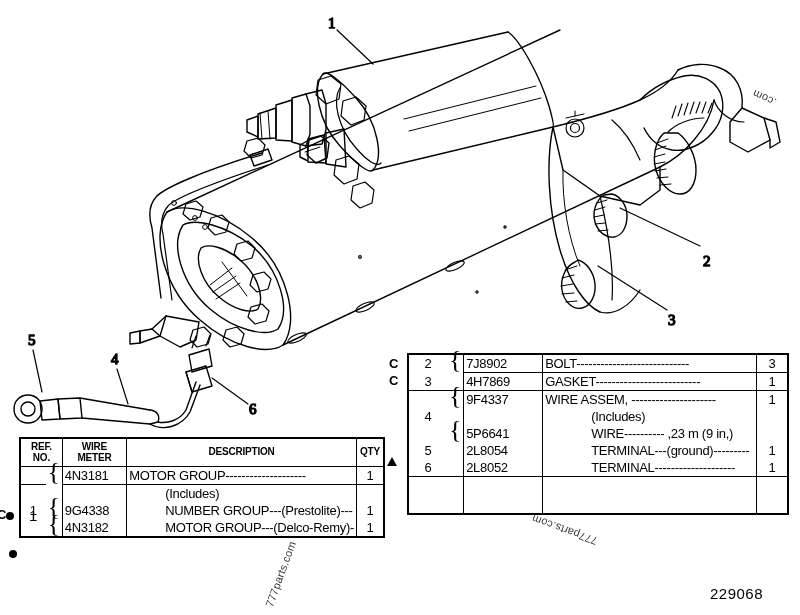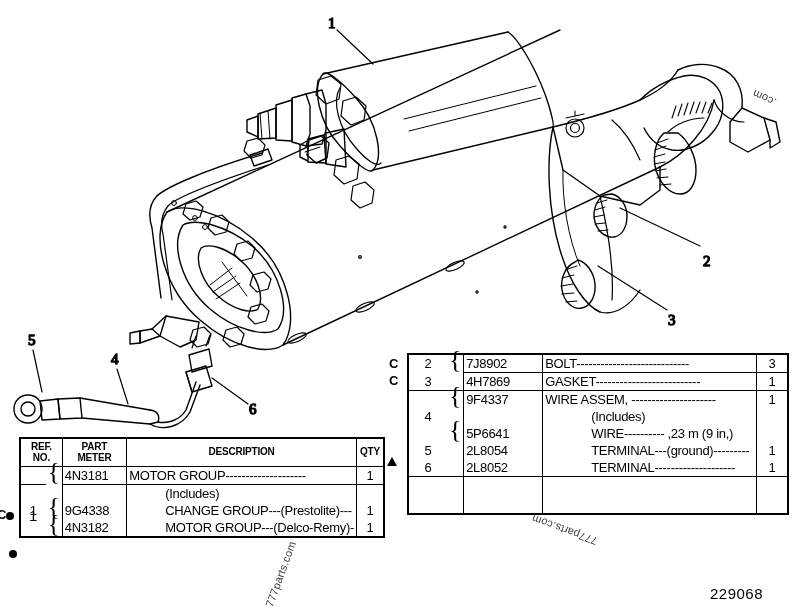--- a/index.html
+++ b/index.html
@@ -383,21 +383,21 @@
     </div>
 
     <table class="parts">
       <thead>
         <tr>
           <th class="c-ref" colspan="2">
             <span>REF.</span><br>
             <span>NO.</span>
           </th>
           <th class="c-part">
-            <span>PART</span><br>
+            <span>WIRE</span><br>
             <span>METER</span>
           </th>
           <th class="c-desc" style="">DESCRIPTION</th>
           <th class="c-qty">QTY</th>
         </tr>
       </thead>
       <tbody>
         <tr class="head-thick">
           <td class="c-ref" style="border-right:none"></td>
           <td class="c-brace" style="border-left:none;border-bottom:none" rowspan="1"><span class="brace">{</span></td>
@@ -409,21 +409,21 @@
           <td class="c-ref" style="border-right:none;border-top:none;border-bottom:none"></td>
           <td class="c-brace" style="border-left:none;border-top:none;border-bottom:none"></td>
           <td class="c-part" style="border-top:none;border-bottom:none"></td>
           <td class="c-desc desc-indent-1" style="border-top:none;border-bottom:none">(Includes)</td>
           <td class="c-qty" style="border-top:none;border-bottom:none"></td>
         </tr>
         <tr>
           <td class="c-ref" style="border-right:none;border-top:none;border-bottom:none">1</td>
           <td class="c-brace" style="border-left:none;border-top:none;border-bottom:none"><span class="brace">{</span></td>
           <td class="c-part" style="border-top:none;border-bottom:none">9G4338</td>
-          <td class="c-desc desc-indent-1" style="border-top:none;border-bottom:none">CHANGE GROUP---(Prestolite)---</td>
+          <td class="c-desc desc-indent-1" style="border-top:none;border-bottom:none">NUMBER GROUP---(Prestolite)---</td>
           <td class="c-qty" style="border-top:none;border-bottom:none">1</td>
         </tr>
         <tr>
           <td class="c-ref" style="border-right:none;border-top:none"></td>
           <td class="c-brace" style="border-left:none;border-top:none"><span class="brace">{</span></td>
           <td class="c-part" style="border-top:none">4N3182</td>
           <td class="c-desc desc-indent-1" style="border-top:none">MOTOR GROUP---(Delco-Remy)-</td>
           <td class="c-qty" style="border-top:none">1</td>
         </tr>
       </tbody>

